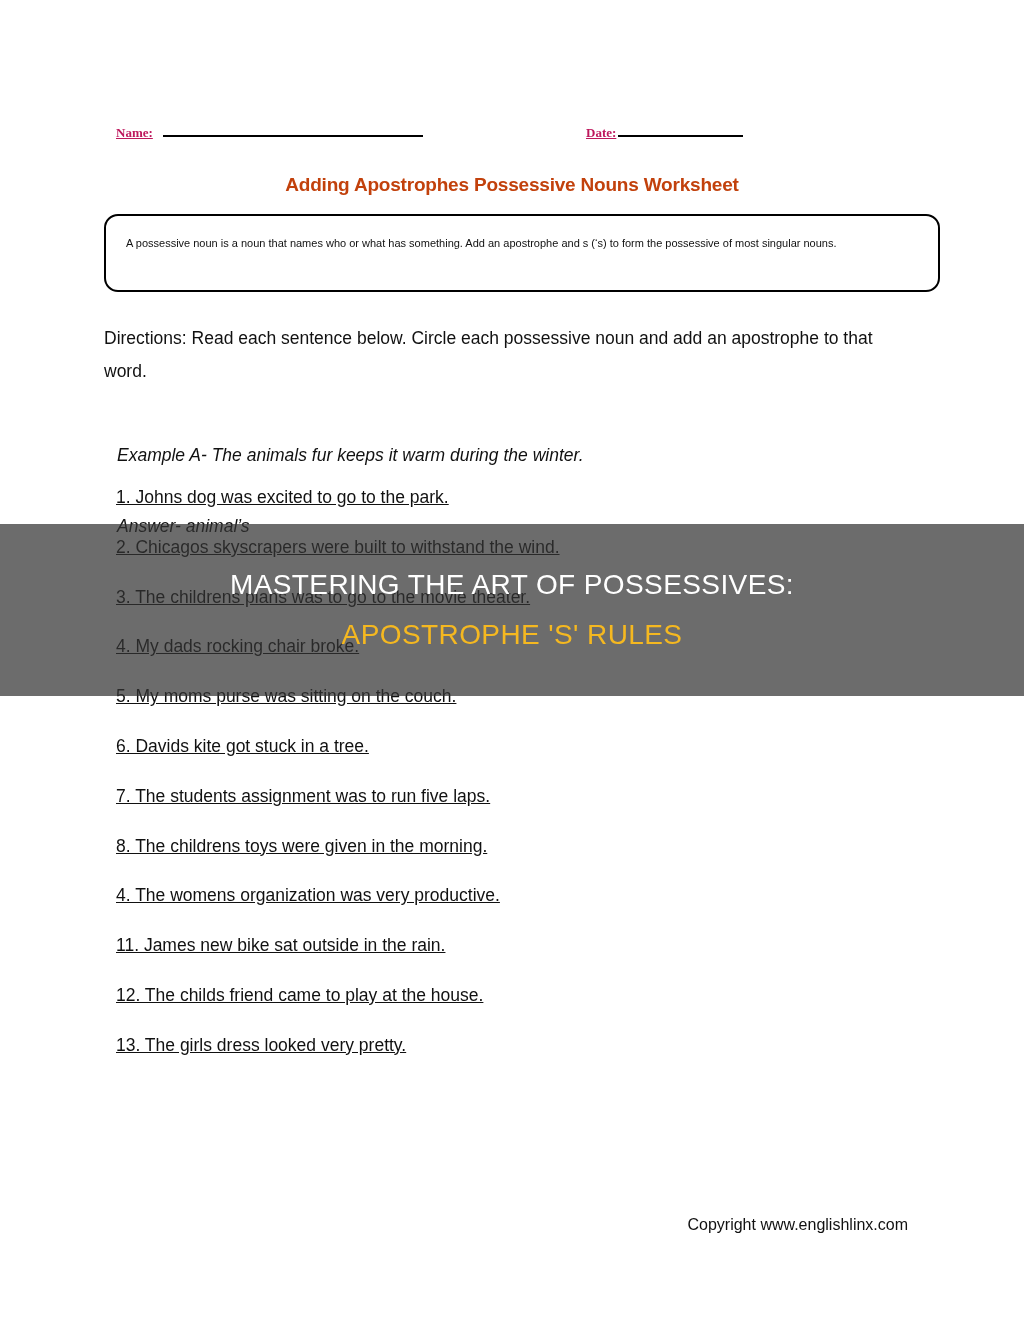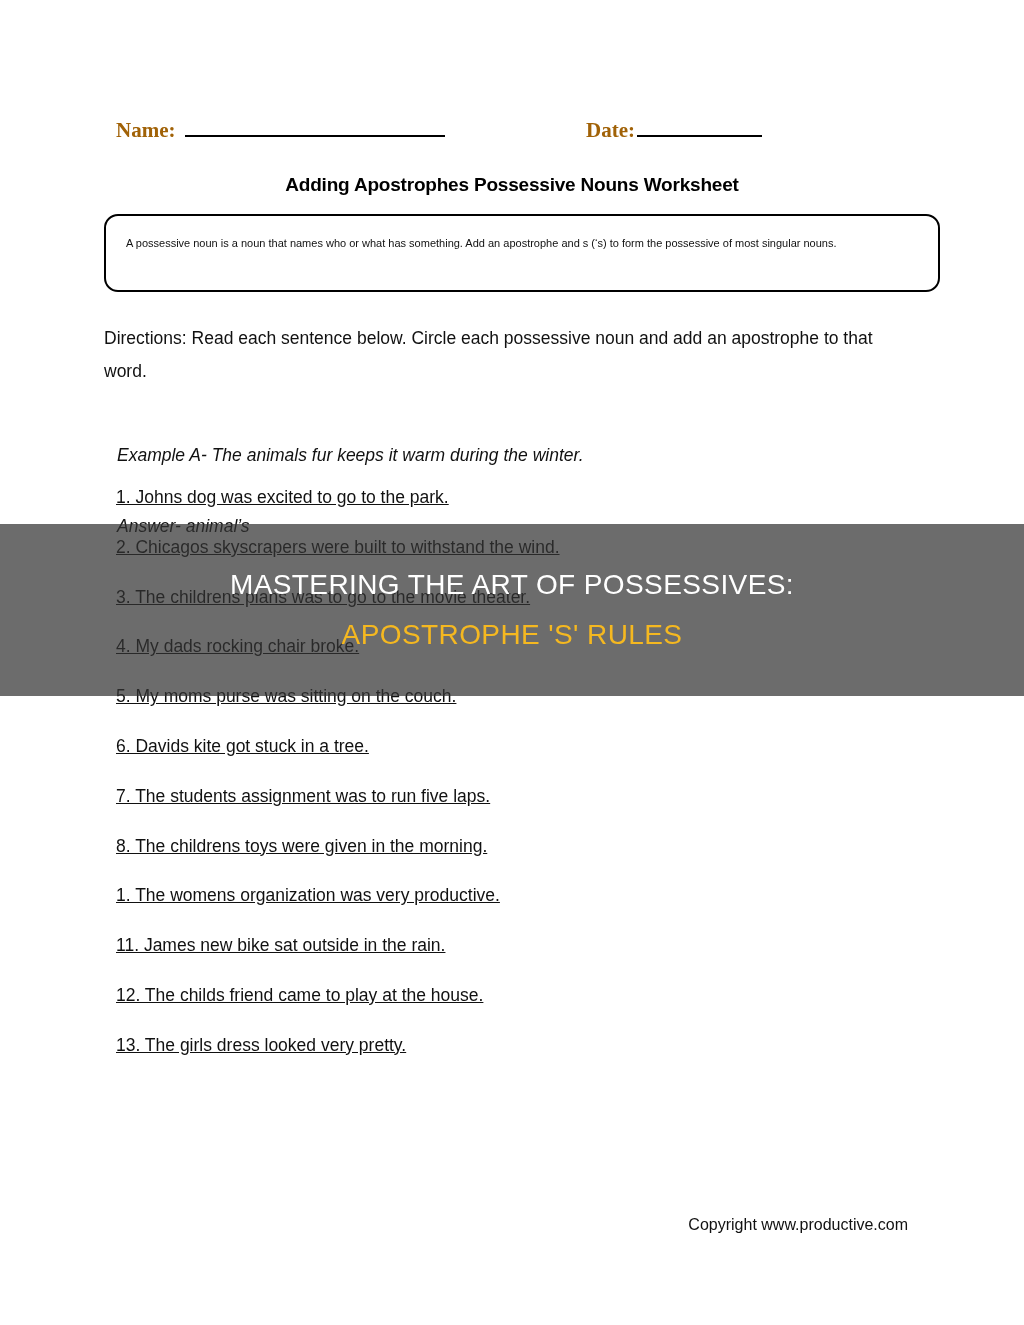--- a/index.html
+++ b/index.html
@@ -30,22 +30,23 @@
     top: 118px;
     width: 800px;
     height: 34px;
   }
   .field {
     position: absolute;
     display: flex;
     align-items: baseline;
     font-family: "Liberation Serif", serif;
     font-weight: bold;
-    font-size: 21px;
-    color: #a16207;
+    font-size: 13px;
+    color: #be185d;
+    text-decoration: underline;
   }
   .field-name { left: 0; top: 0; }
   .field-date { left: 470px; top: 0; }
   .field-label {
     white-space: nowrap;
   }
   .field-rule {
     display: inline-block;
     border-bottom: 2.5px solid #000;
     height: 17px;
@@ -57,21 +58,21 @@
   .worksheet-title {
     position: absolute;
     left: 0;
     right: 0;
     top: 174px;
     text-align: center;
     font-family: "Liberation Sans", sans-serif;
     font-weight: bold;
     font-size: 19px;
     letter-spacing: -0.2px;
-    color: #000000;
+    color: #c2410c;
   }
 
   
   .definition-box {
     position: absolute;
     left: 104px;
     top: 214px;
     width: 836px;
     height: 78px;
     box-sizing: border-box;
@@ -191,26 +192,26 @@
 
   <div class="question-list">
     <div class="question-item">1. Johns dog was excited to go to the park.</div>
     <div class="question-item">2. Chicagos skyscrapers were built to withstand the wind.</div>
     <div class="question-item">3. The childrens plans was to go to the movie theater.</div>
     <div class="question-item">4. My dads rocking chair broke.</div>
     <div class="question-item">5. My moms purse was sitting on the couch.</div>
     <div class="question-item">6. Davids kite got stuck in a tree.</div>
     <div class="question-item">7. The students assignment was to run five laps.</div>
     <div class="question-item">8. The childrens toys were given in the morning.</div>
-    <div class="question-item">1. The womens organization was very productive.</div>
+    <div class="question-item">4. The womens organization was very productive.</div>
     <div class="question-item">11. James new bike sat outside in the rain.</div>
     <div class="question-item">12. The childs friend came to play at the house.</div>
     <div class="question-item">13. The girls dress looked very pretty.</div>
   </div>
 
   <div class="overlay-band">
     <div class="overlay-line overlay-line-1">MASTERING THE ART OF POSSESSIVES:</div>
     <div class="overlay-line overlay-line-2">APOSTROPHE 'S' RULES</div>
   </div>
 
-  <div class="footer-copyright">Copyright www.productive.com</div>
+  <div class="footer-copyright">Copyright www.englishlinx.com</div>
 
 </div>
 
 </body></html>

